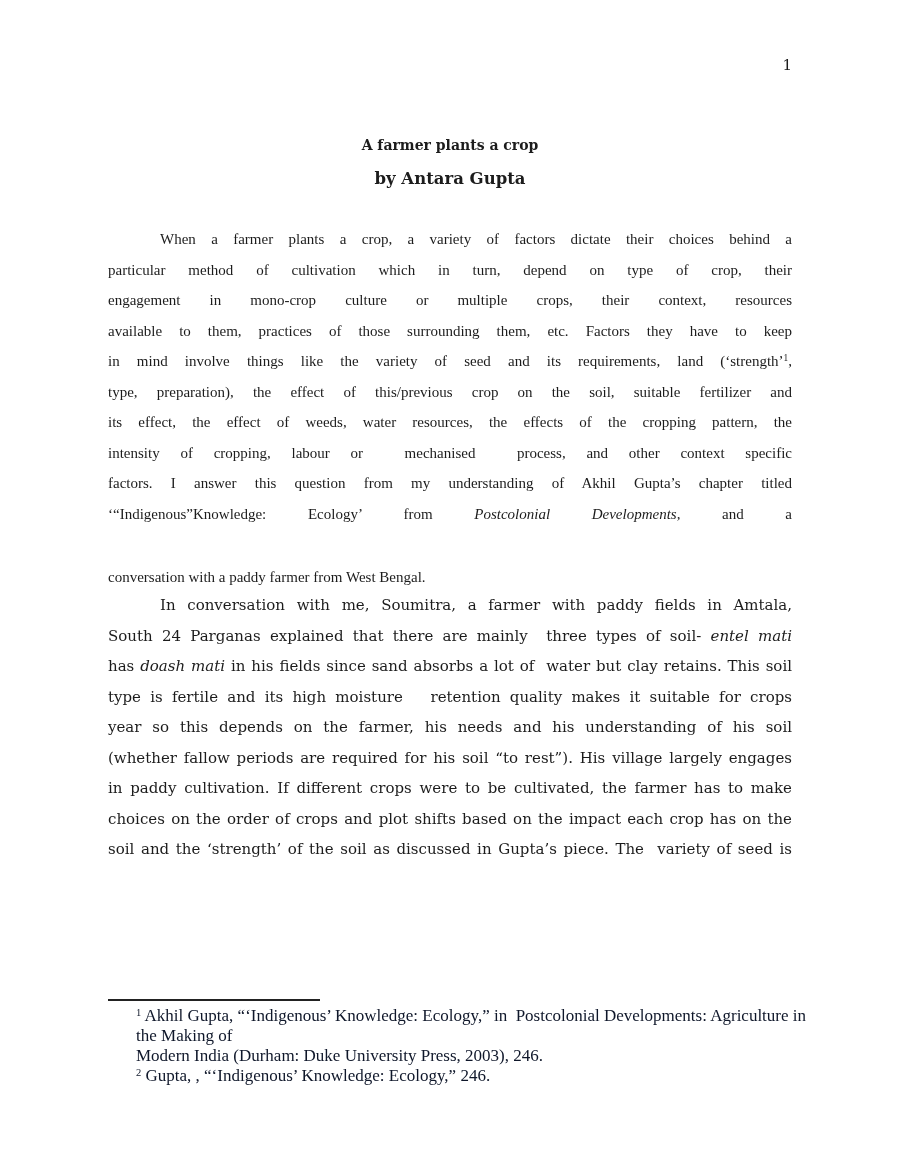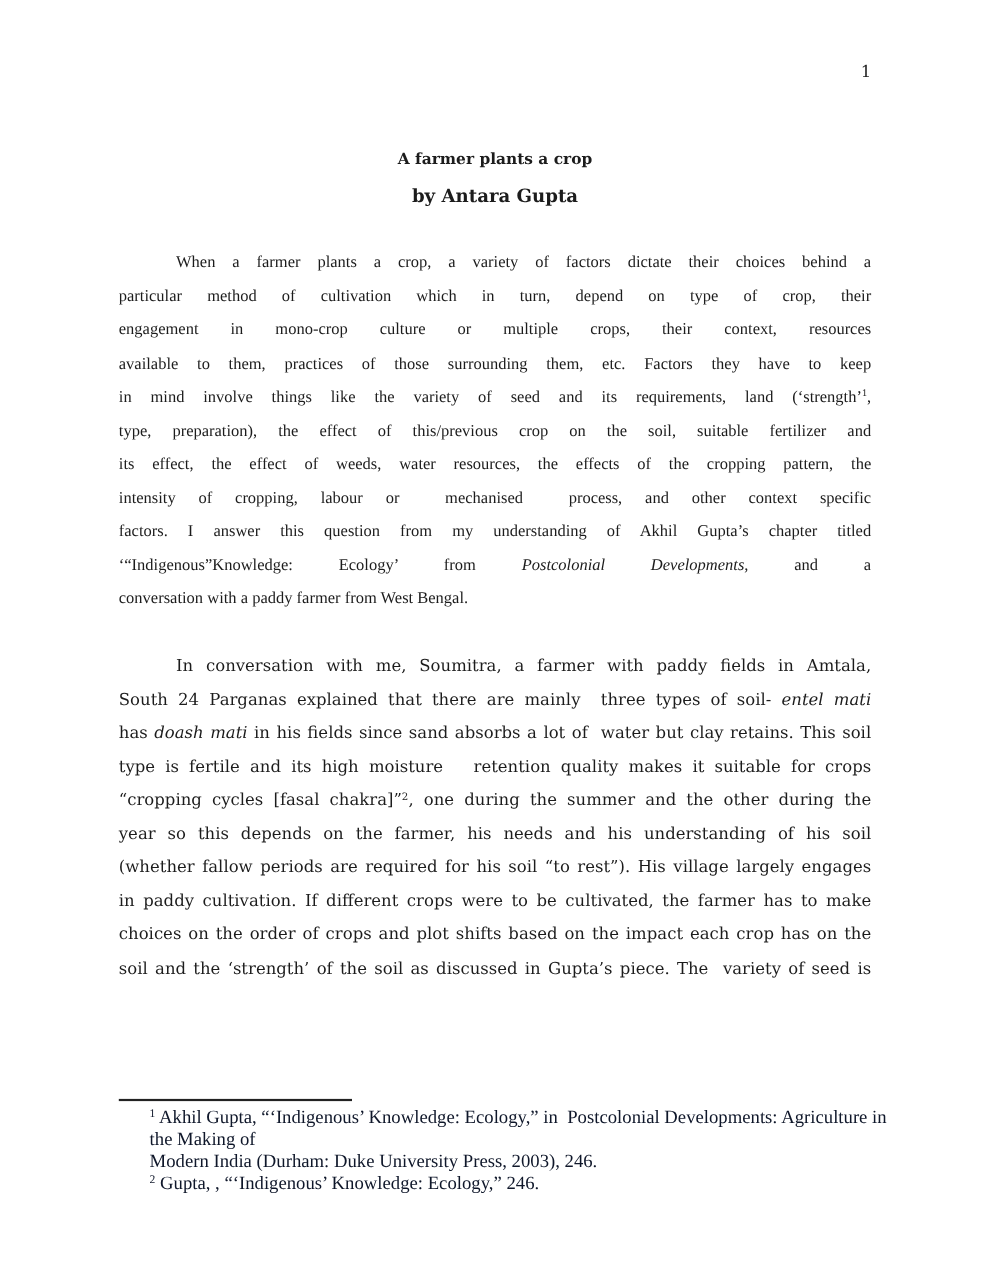--- a/index.html
+++ b/index.html
@@ -48,21 +48,21 @@
     font-size: 15px;
   }
   .para-1 { top: 224px; font-family: Liberation Serif, serif; }
   .para-2 { top: 590px; }
   .line {
     line-height: 30.5px;
     text-align: justify;
     text-align-last: justify;
     white-space: normal;
   }
-  .line.no-just-last { text-align-last: left; }
+  .line.no-just-last { text-align-last: left; margin-top: 33px; }
   .line.indent { text-indent: 52px; }
   .line i { font-style: italic; }
   sup {
     font-size: 0.62em;
     line-height: 0;
     vertical-align: 0.5em;
   }
   .footnote-separator {
     position: absolute;
     top: 999px;
@@ -104,21 +104,20 @@
       <div class="line">intensity of cropping, labour or&nbsp; mechanised&nbsp; process, and other context specific</div>
       <div class="line">factors. I answer this question from my understanding of Akhil Gupta’s chapter titled</div>
       <div class="line">‘“Indigenous”Knowledge: Ecology’ from <i>Postcolonial Developments,</i> and a</div>
       <div class="line no-just-last">conversation with a paddy farmer from West Bengal.</div>
     </div>
   <div class="para para-2">
       <div class="line indent">In conversation with me, Soumitra, a farmer with paddy fields in Amtala,</div>
       <div class="line">South 24 Parganas explained that there are mainly&nbsp; three types of soil- <i>entel mati</i></div>
       <div class="line">has <i>doash mati</i> in his fields since sand absorbs a lot of&nbsp; water but clay retains. This soil</div>
       <div class="line">type is fertile and its high moisture&nbsp;&nbsp; retention quality makes it suitable for crops</div>
-      <div class="line">“cropping cycles [fasal chakra]”<sup>2</sup>, one during the summer and the other during the</div>
       <div class="line">year so this depends on the farmer, his needs and his understanding of his soil</div>
       <div class="line">(whether fallow periods are required for his soil “to rest”). His village largely engages</div>
       <div class="line">in paddy cultivation. If different crops were to be cultivated, the farmer has to make</div>
       <div class="line">choices on the order of crops and plot shifts based on the impact each crop has on the</div>
       <div class="line">soil and the ‘strength’ of the soil as discussed in Gupta’s piece. The&nbsp; variety of seed is</div>
     </div>
   <div class="footnote-separator"></div>
   <div class="footnotes">
       <div class="fn-line"><sup>1</sup> Akhil Gupta, “‘Indigenous’ Knowledge: Ecology,” in&nbsp; Postcolonial Developments: Agriculture in the Making of</div>
       <div class="fn-line">Modern India (Durham: Duke University Press, 2003), 246.</div>

